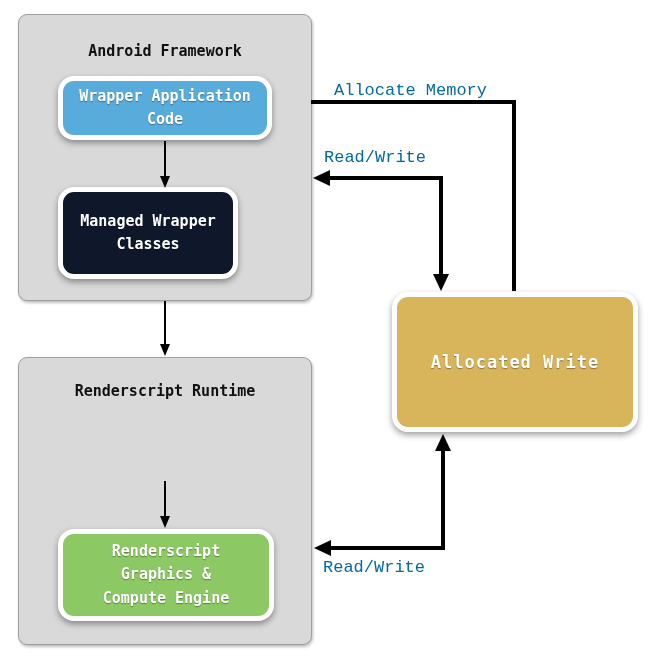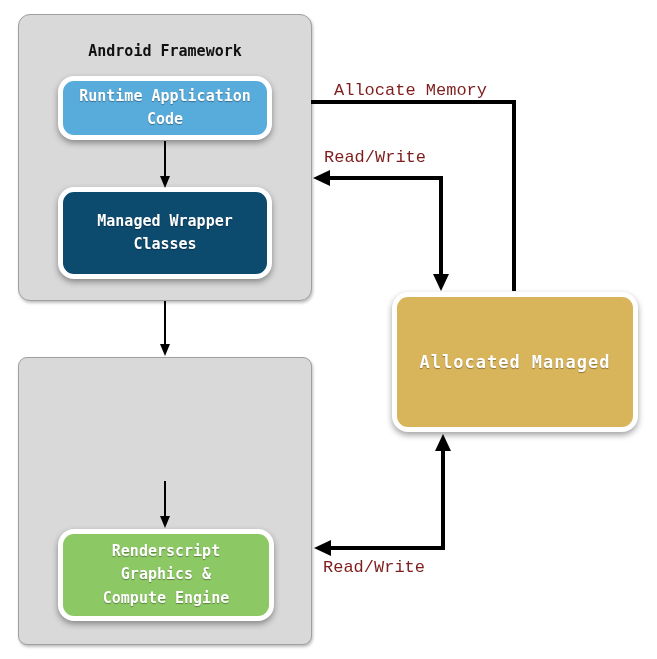--- a/index.html
+++ b/index.html
@@ -22,51 +22,52 @@
     box-sizing:border-box;
   }
   .node-label{
     color:#ffffff;font-weight:bold;font-size:15px;line-height:1.55;
     text-align:center;white-space:pre-line;
     text-shadow:0 1px 1px rgba(0,0,0,0.35);
   }
   .memory-label{font-size:17px;letter-spacing:1px;}
   .edge-label{
     position:absolute;font-family:"Liberation Mono",monospace;
-    font-size:17px;color:#7f1d1d;white-space:nowrap;letter-spacing:0px;
+    font-size:17px;color:#0369a1;white-space:nowrap;letter-spacing:0px;
   }
   .wires{position:absolute;left:0;top:0;pointer-events:none;}
 </style>
 </head>
 <body>
 
 <div class="canvas">
 
-  <div class="container" style="left: 18px; top: 14px; width: 292px; height: 285px; background-color: rgb(217, 217, 217); border-radius: 12px;">
+  <div class="container" style="left: 18px; top: 14px; width: 292px; height: 285px; background-color: rgb(217, 217, 217);">
     <div class="container-title" style="top:27px;">Android Framework</div>
     <div class="node" style="left: 39px; top: 61px; width: 214px; height: 64px; background-color: rgb(88, 172, 219);">
-      <div class="node-label">Runtime Application
+      <div class="node-label">Wrapper Application
 Code</div>
     </div>
-    <div class="node" style="left: 39px; top: 172px; width: 214px; height: 92px; background-color: #0c4a6e;">
+    <div class="node" style="left: 39px; top: 172px; width: 180px; height: 92px; background-color: #0f172a;">
       <div class="node-label">Managed Wrapper
 Classes</div>
     </div>
   </div>
 
   <div class="container" style="left: 18px; top: 357px; width: 292px; height: 286px; background-color: rgb(217, 217, 217);">
+    <div class="container-title" style="top:24px;">Renderscript Runtime</div>
     <div class="node" style="left: 39px; top: 171px; width: 216px; height: 92px; background-color: rgb(140, 200, 99);">
       <div class="node-label">Renderscript
 Graphics &amp;
 Compute Engine</div>
     </div>
   </div>
 
   <div class="node" style="left: 392px; top: 292px; width: 246px; height: 140px; background-color: rgb(216, 180, 90);">
-    <div class="node-label memory-label">Allocated Managed</div>
+    <div class="node-label memory-label">Allocated Write</div>
   </div>
 
   <div class="edge-label" style="left:334px;top:81px;">Allocate Memory</div>
   <div class="edge-label" style="left:324px;top:148px;">Read/Write</div>
   <div class="edge-label" style="left:323px;top:558px;">Read/Write</div>
 
   <svg class="wires" width="657" height="659" viewBox="0 0 657 659">
 
     <g stroke="#000" fill="#000">
       <path d="M165 141 V177" stroke-width="2" fill="none"></path>

